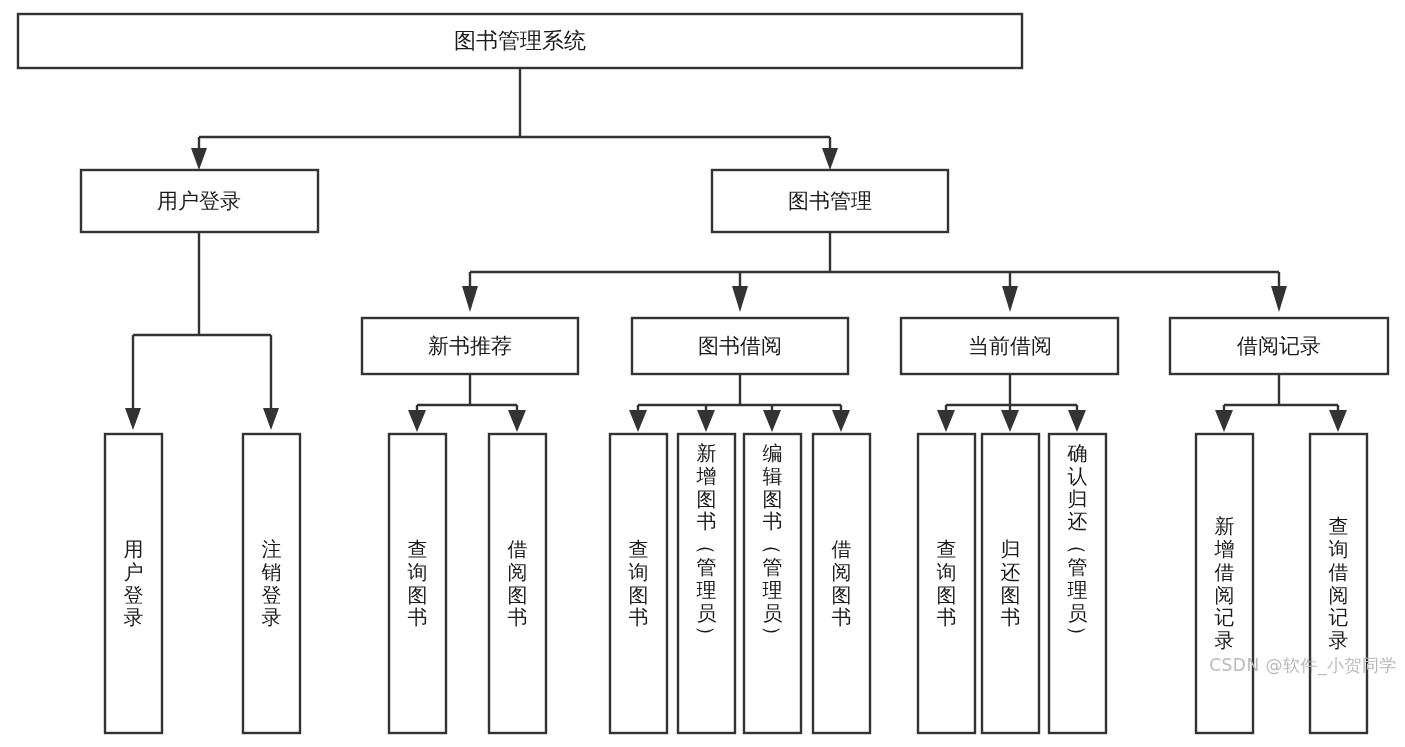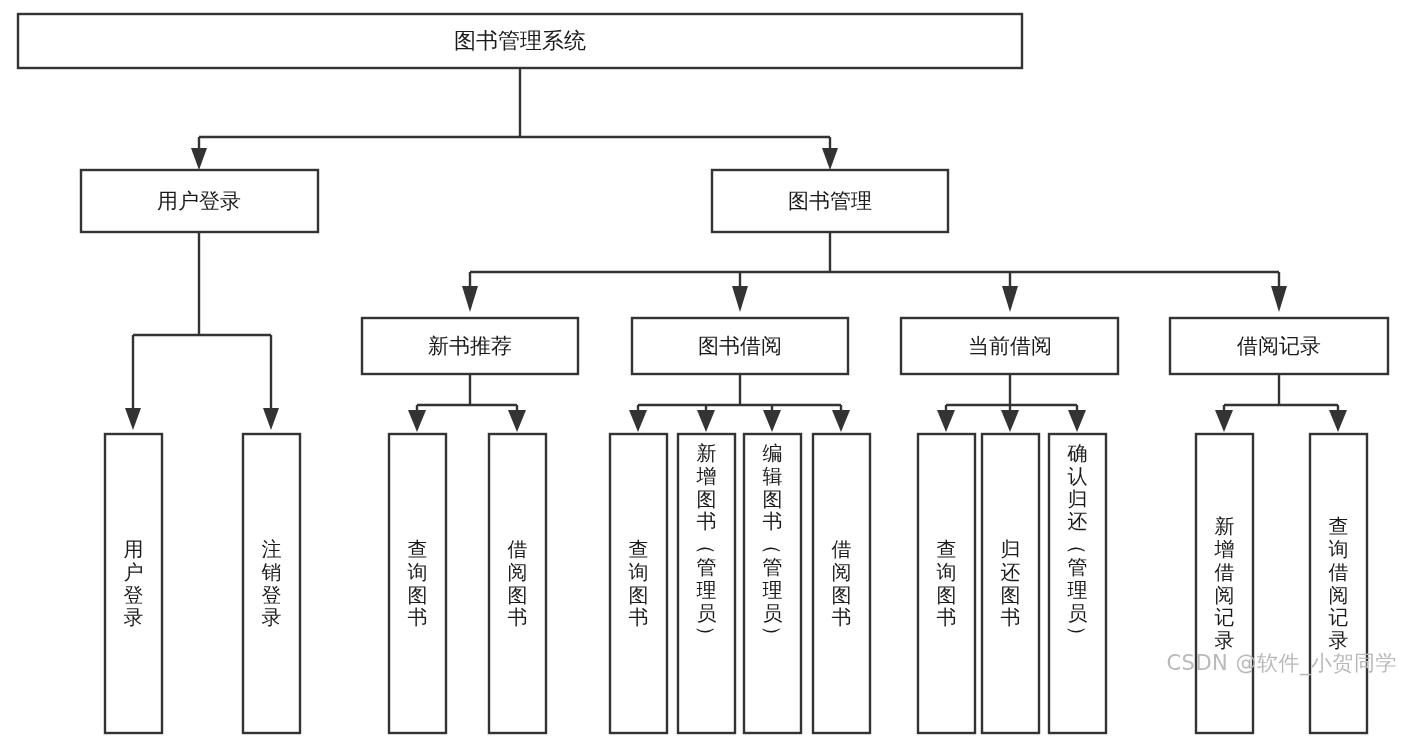--- a/index.html
+++ b/index.html
@@ -78,21 +78,21 @@
   .leaf-label .rot {
     display: block;
     transform: rotate(90deg);
     transform-origin: center center;
   }
   .watermark {
     position: absolute;
     right: 8px;
     bottom: 5px;
     font-family: "DejaVu Sans", "Liberation Sans", sans-serif;
-    font-size: 21px;
+    font-size: 17px;
     color: #b9b9b9;
     white-space: nowrap;
     letter-spacing: 0.5px;
   }
 </style>
 </head>
 <body>
 
 <div id="diagram-root">
 

